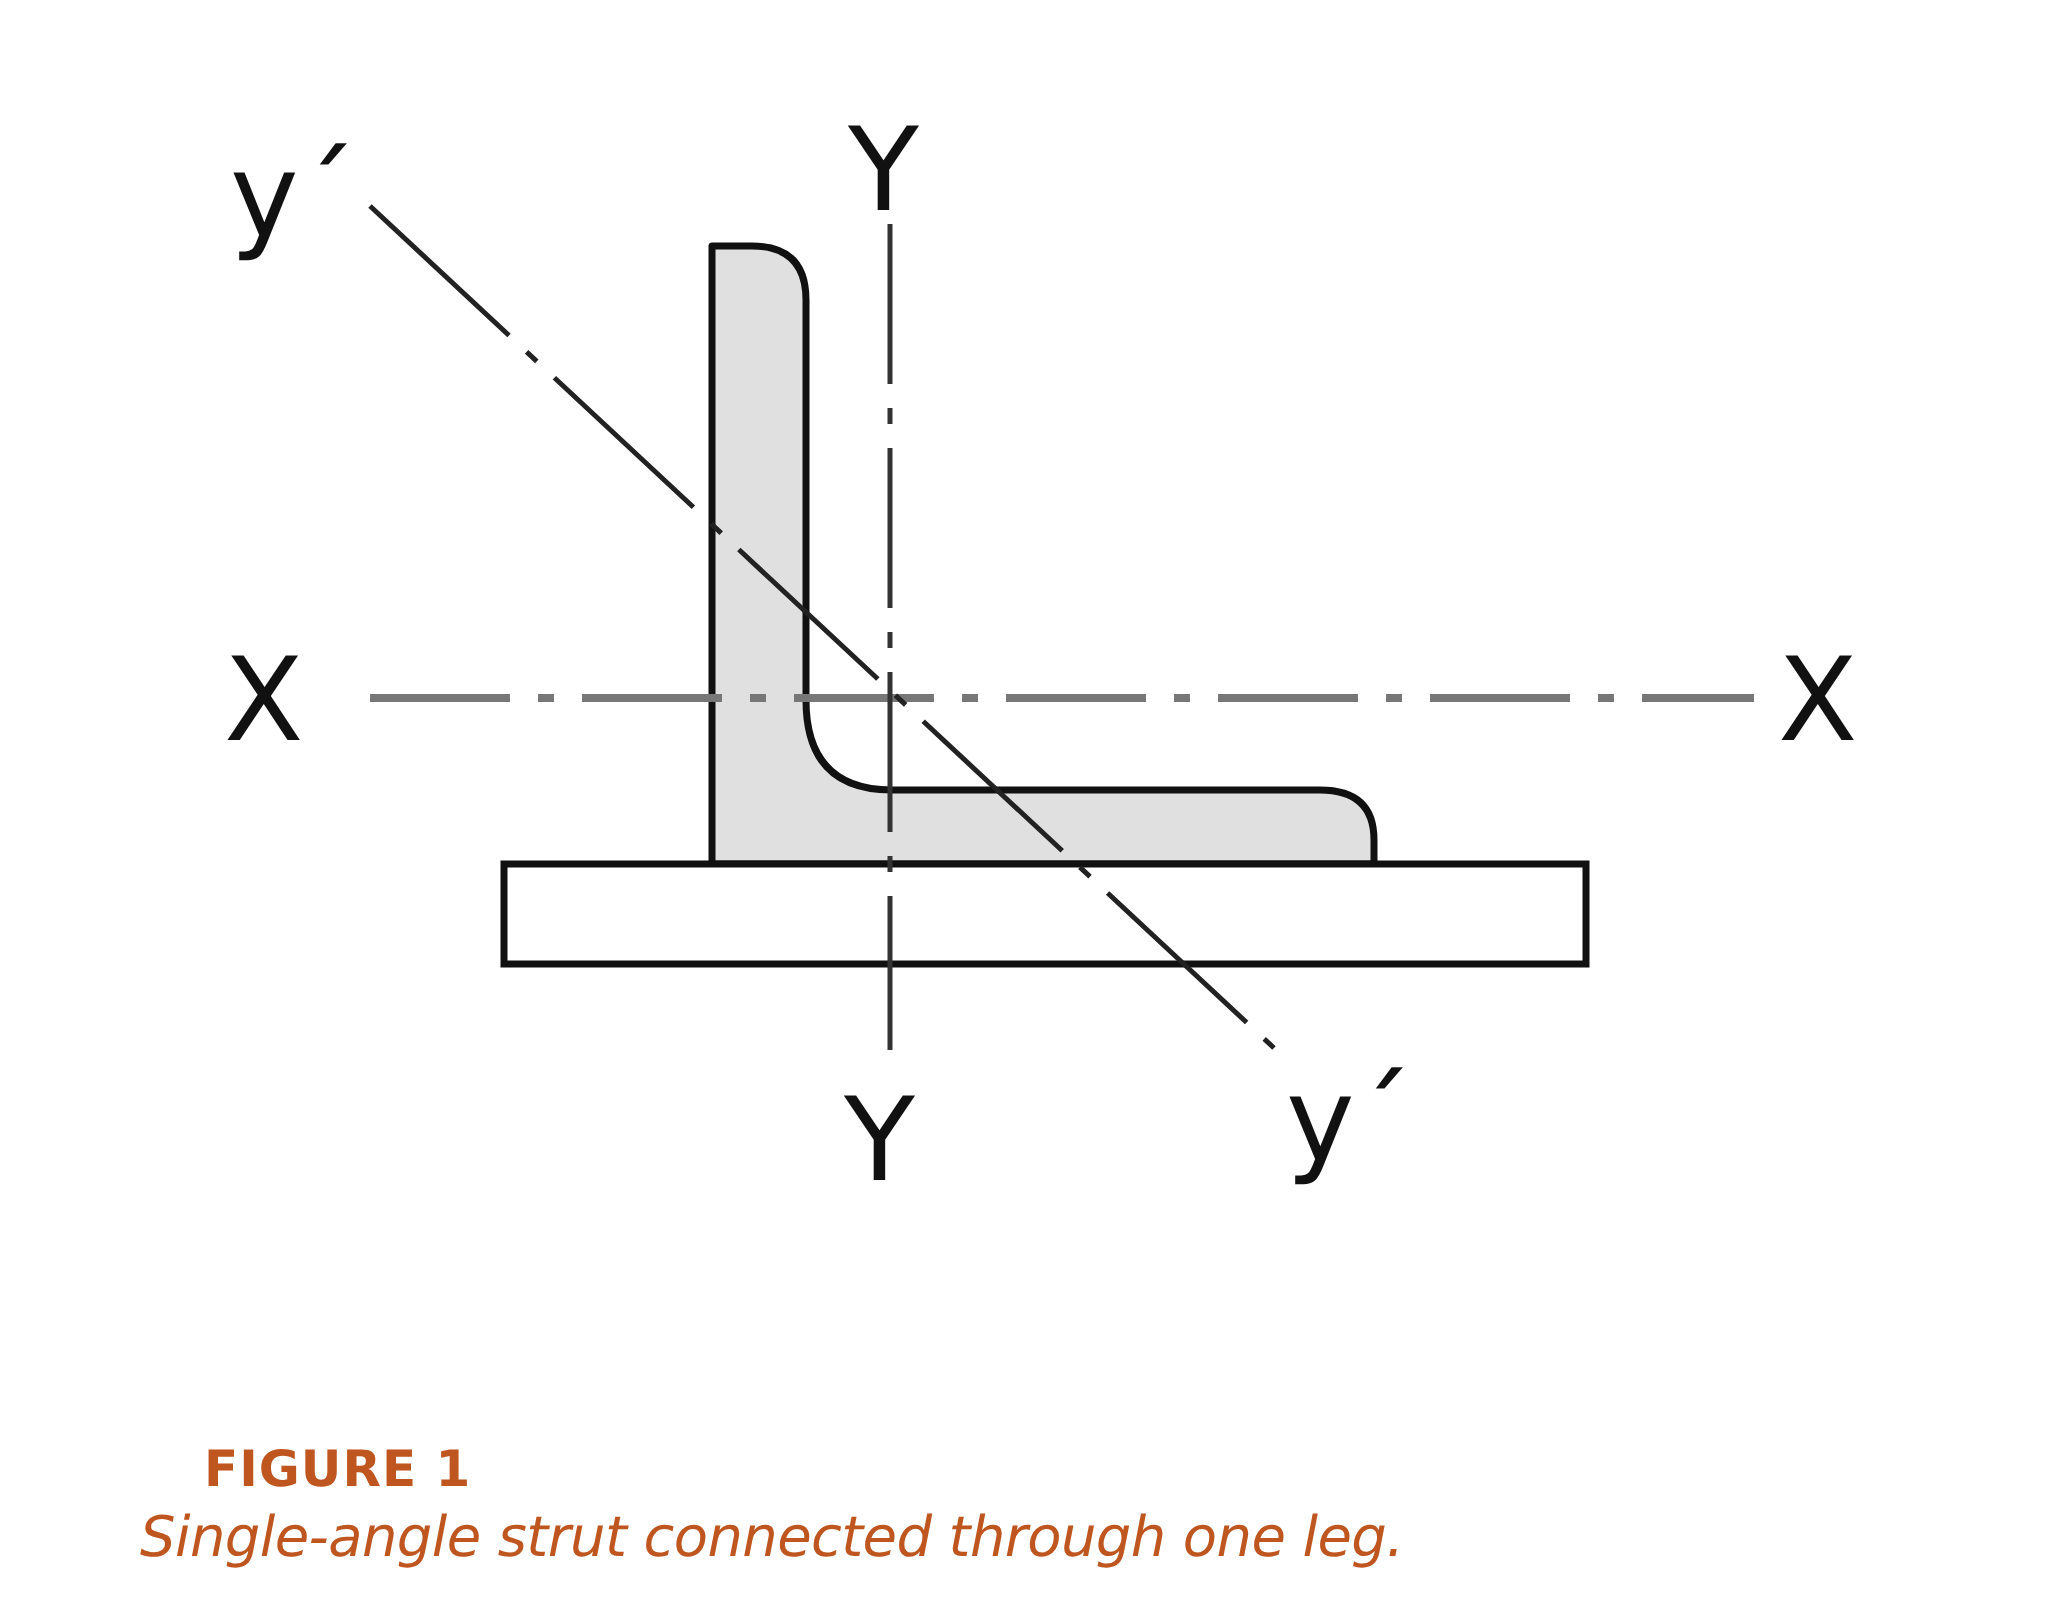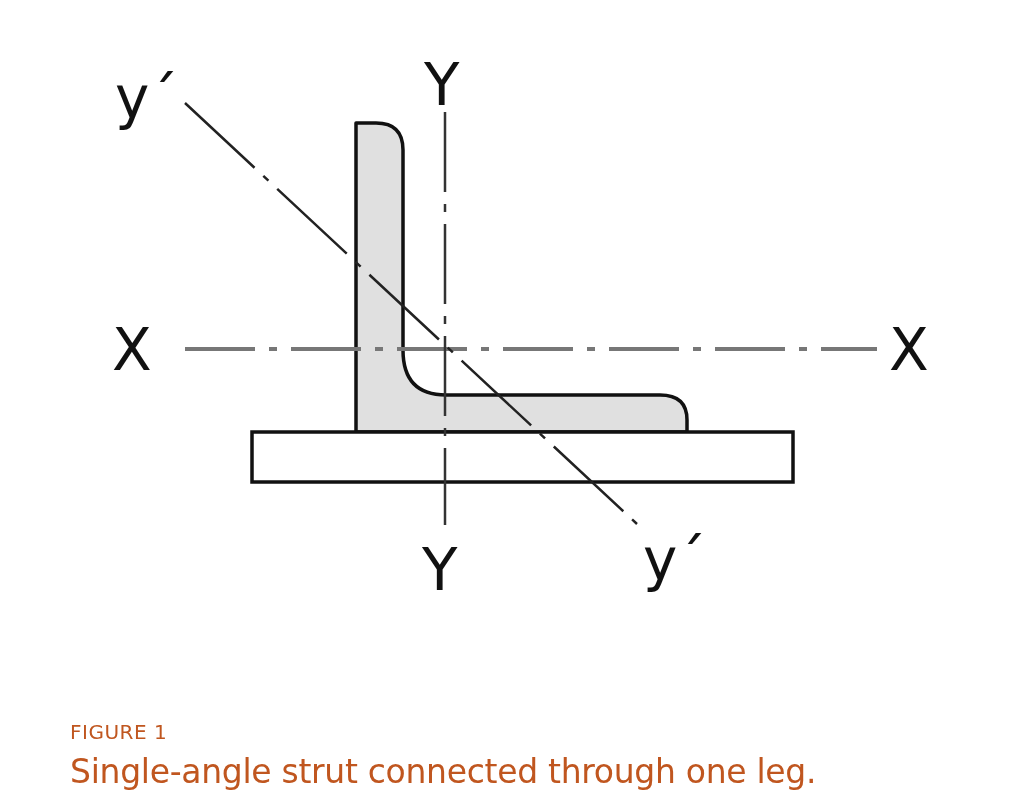--- a/index.html
+++ b/index.html
@@ -1,21 +1,21 @@
 <!DOCTYPE html>
 <html><head>
 <meta charset="utf-8">
 <style>
   html, body { margin: 0; padding: 0; background: #ffffff; }
   body { width: 1024px; height: 802px; position: relative; overflow: hidden; font-family: "DejaVu Sans", sans-serif; }
   #diagram { position: absolute; left: 0; top: 0; }
   .label { font-family: "DejaVu Sans", sans-serif; fill: #111111; font-size: 58px; }
   .caption { position: absolute; left: 70px; color: #c0561f; font-family: "DejaVu Sans", sans-serif; }
-  .fig-num { top: 720px; font-weight: normal; font-size: 20px; letter-spacing: 0.5px; }
-  .fig-text { top: 752px; font-size: 33px; font-weight: normal; letter-spacing: -0.3px; }
+  .fig-num { top: 720px; font-weight: bold; font-size: 25px; letter-spacing: 0.5px; margin-left: 32px; }
+  .fig-text { top: 752px; font-size: 28px; font-weight: normal; letter-spacing: -0.3px; font-style: italic; }
 </style>
 </head>
 <body>
 
 <svg id="diagram" width="1024" height="700" viewBox="0 0 1024 700" xmlns="http://www.w3.org/2000/svg">
 
   <path d="M 356 432 L 356 123 L 376 123 Q 403 123 403 150 L 403 350 Q 403 395 446 395 L 660 395 Q 687 395 687 420 L 687 432 Z" fill="#e0e0e0" stroke="#111111" stroke-width="3.5" stroke-linejoin="round"></path>
 
   <rect x="252" y="432" width="541" height="50" fill="#ffffff" stroke="#111111" stroke-width="3.5"></rect>
 

